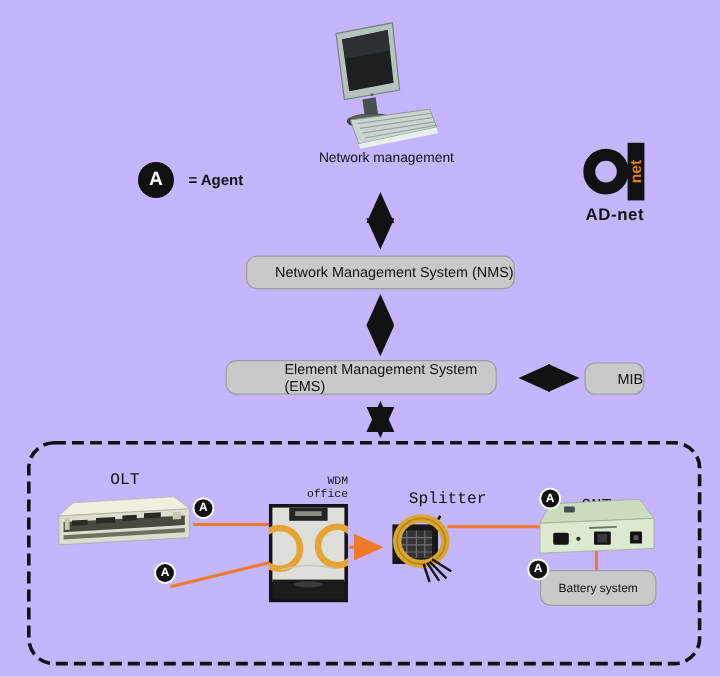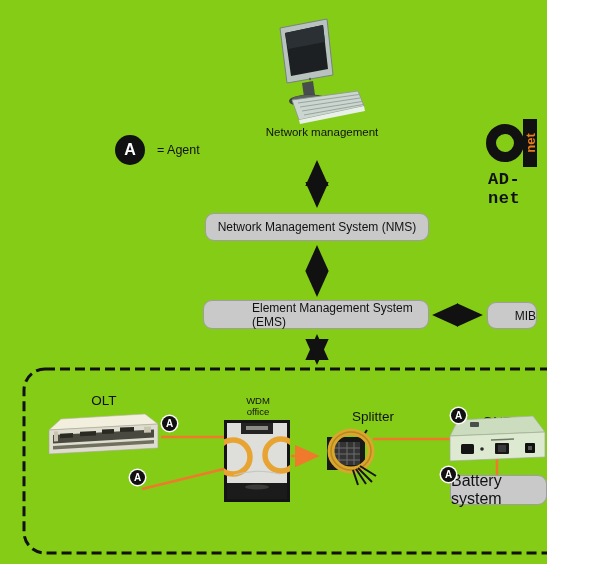--- a/index.html
+++ b/index.html
@@ -1,45 +1,45 @@
 <!DOCTYPE html>
 <html><head>
 <meta charset="utf-8">
 <style>
   html,body{margin:0;padding:0;background:#ffffff;}
   #stage{
-    position:relative;width:547px;height:564px;background:#84cc16;
+    position:relative;width:600px;height:564px;background:#c4b5fd;
     font-family:"Liberation Sans", sans-serif;color:#111;overflow:hidden;
   }
   .abs{position:absolute;}
   svg{display:block;}
   
   #wires{position:absolute;left:0;top:0;z-index:1;}
   
   .gbox{
     position:absolute;z-index:2;background:#c9c9c9;border:1px solid #9e9e9e;
     border-radius:9px;display:flex;align-items:center;justify-content:center;
     font-size:12px;color:#111;box-sizing:border-box;
   }
-  .lbl{position:absolute;z-index:2;text-align:center;color:#111;}
+  .lbl{position:absolute;z-index:2;text-align:center;color:#111;font-family:Liberation Mono, monospace;}
   
   .badge{
     position:absolute;z-index:4;width:15px;height:15px;border-radius:50%;
     background:#111;color:#fff;display:flex;align-items:center;justify-content:center;
     font-size:10px;font-weight:bold;box-shadow:0 0 0 1.5px #fff;
   }
   #legend-circle{
     position:absolute;z-index:2;width:30px;height:30px;border-radius:50%;background:#111;
     color:#fff;display:flex;align-items:center;justify-content:center;
     font-size:16px;font-weight:bold;
   }
-  #legend-label{position:absolute;z-index:2;font-size:12.5px;}
+  #legend-label{position:absolute;z-index:2;font-size:12.5px;font-weight:bold;}
   #console-label{position:absolute;z-index:2;width:160px;text-align:center;font-size:11.5px;line-height:1.3;}
   #logo{position:absolute;z-index:2;width:64px;}
-  #logo-caption{font-size:17px;font-weight:bold;letter-spacing:.5px;margin-top:1px;padding-left:2px;font-family:Liberation Mono, monospace;}
+  #logo-caption{font-size:14px;font-weight:bold;letter-spacing:.5px;margin-top:1px;padding-left:2px;}
   .devsvg{position:absolute;z-index:2;}
 </style>
 </head>
 <body>
 
 <div id="stage">
 
   <svg id="wires" width="600" height="564" viewBox="0 0 600 564">
     <defs>
       <marker id="mb" markerWidth="11" markerHeight="10" refX="8.5" refY="4.5" orient="auto-start-reverse">
@@ -91,24 +91,24 @@
 
   <div id="logo" class="abs" style="left:486px;top:117px;z-index:2;">
     <svg width="58" height="52" viewBox="0 0 58 52">
       <circle cx="19" cy="26" r="14" fill="none" stroke="#111" stroke-width="10"></circle>
       <rect x="37" y="2" width="14" height="48" fill="#111"></rect>
       <text x="44" y="26" transform="rotate(-90 44 26)" text-anchor="middle" dominant-baseline="central" font-family="Liberation Sans, sans-serif" font-size="13" font-weight="bold" fill="#e87c17">net</text>
     </svg>
     <div id="logo-caption">AD-net</div>
   </div>
 
-  <div class="gbox" style="left:205px;top:213px;width:224px;height:28px;">
+  <div class="gbox" style="left:205px;top:213px;width:224px;height:28px;justify-content:flex-end;">
     <span>Network Management System (NMS)</span>
   </div>
-  <div class="gbox" style="left:203px;top:300px;width:226px;height:29px;padding-left:48px;">
+  <div class="gbox" style="left:188px;top:300px;width:226px;height:29px;padding-left:48px;">
     <span>Element Management System (EMS)</span>
   </div>
   <div class="gbox" style="left:487px;top:302px;width:50px;height:27px;justify-content:flex-end;">
     <span>MIB</span>
   </div>
 
   <div class="lbl" style="left:74px;top:393px;width:60px;font-size:13.5px;">OLT</div>
   <svg class="devsvg" style="left:46px;top:411px;" width="118" height="46" viewBox="0 0 118 46">
     <polygon points="3,19 112,13 99,3 15,8" fill="#f3efdf" stroke="#b9b6a4" stroke-width="0.6"></polygon>
     <polygon points="3,19 112,13 112,37 3,43" fill="#deddd0" stroke="#a8a698" stroke-width="0.6"></polygon>
@@ -118,21 +118,21 @@
     <rect x="56" y="21.5" width="12" height="4.5" fill="#2a2a22" transform="skewY(-3)"></rect>
     <rect x="74" y="20.5" width="14" height="4.5" fill="#2a2a22" transform="skewY(-3)"></rect>
     <polygon points="7,35 108,29 108,32.5 7,38.5" fill="#70705f"></polygon>
     <rect x="98" y="21" width="7" height="6" fill="#c8c6b2" transform="skewY(-3)"></rect>
     <rect x="8" y="21" width="4" height="10" fill="#c8c6b2" transform="skewY(-3)"></rect>
   </svg>
   <div class="badge" style="left:162px;top:416px;">
     <span>A</span>
   </div>
 
-  <div class="lbl" style="left:226px;top:395px;width:64px;font-size:9.5px;line-height:1.2;">
+  <div class="lbl" style="left:226px;top:395px;width:64px;font-size:9.5px;line-height:1.2;text-align:right;">
     <div>WDM</div>
     <div>office</div>
   </div>
   <svg class="devsvg" style="left:224px;top:420px;" width="66" height="82" viewBox="0 0 66 82">
     <rect x="0" y="0" width="66" height="82" fill="#141414"></rect>
     <rect x="3" y="3" width="60" height="62" fill="#dededa"></rect>
     <circle cx="9" cy="37" r="17" fill="none" stroke="#e8a432" stroke-width="5.5"></circle>
     <circle cx="57" cy="35" r="16" fill="none" stroke="#e8a432" stroke-width="5.5"></circle>
     <rect x="17" y="3" width="32" height="11" fill="#232323"></rect>
     <rect x="22" y="6" width="22" height="4" fill="#8d8d85"></rect>
@@ -172,21 +172,21 @@
     <rect x="51" y="31" width="14" height="11" rx="1" fill="#161616"></rect>
     <rect x="54" y="33" width="8" height="7" fill="#3a3a3a"></rect>
     <rect x="81" y="31" width="10" height="10" rx="1" fill="#111"></rect>
     <rect x="84" y="34" width="4" height="4" fill="#555"></rect>
     <line x1="47" y1="28" x2="70" y2="27" stroke="#6c7a62" stroke-width="1.5"></line>
   </svg>
   <div class="badge" style="left:451px;top:408px;">
     <span>A</span>
   </div>
 
-  <div class="gbox" style="left:450px;top:475px;width:97px;height:30px;font-size:16px;">
+  <div class="gbox" style="left:450px;top:475px;width:97px;height:30px;font-size:10px;">
     <span>Battery system</span>
   </div>
   <div class="badge" style="left:441px;top:467px;">
     <span>A</span>
   </div>
 
 
 </div>
 
 </body></html>

